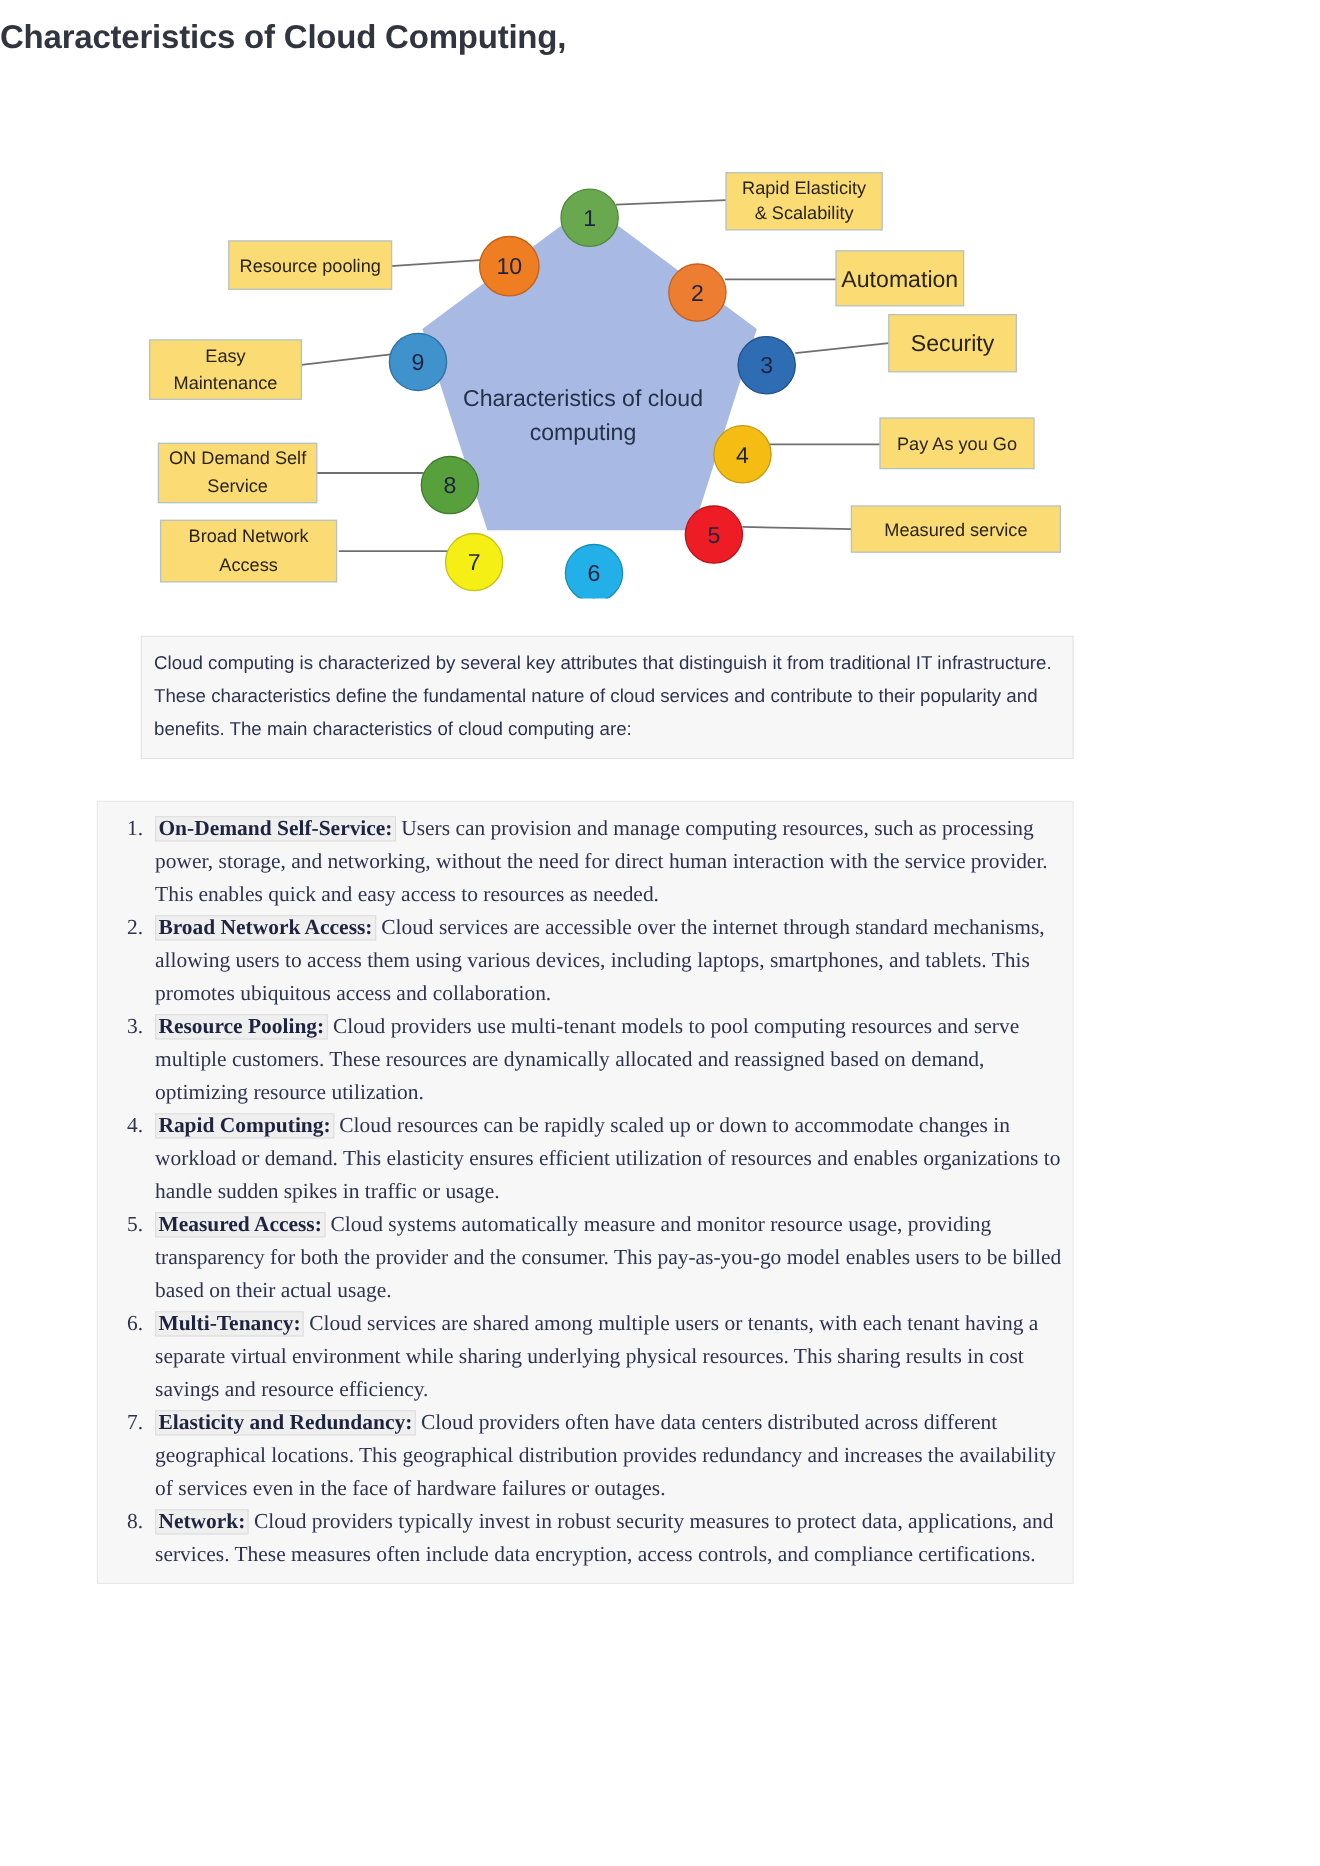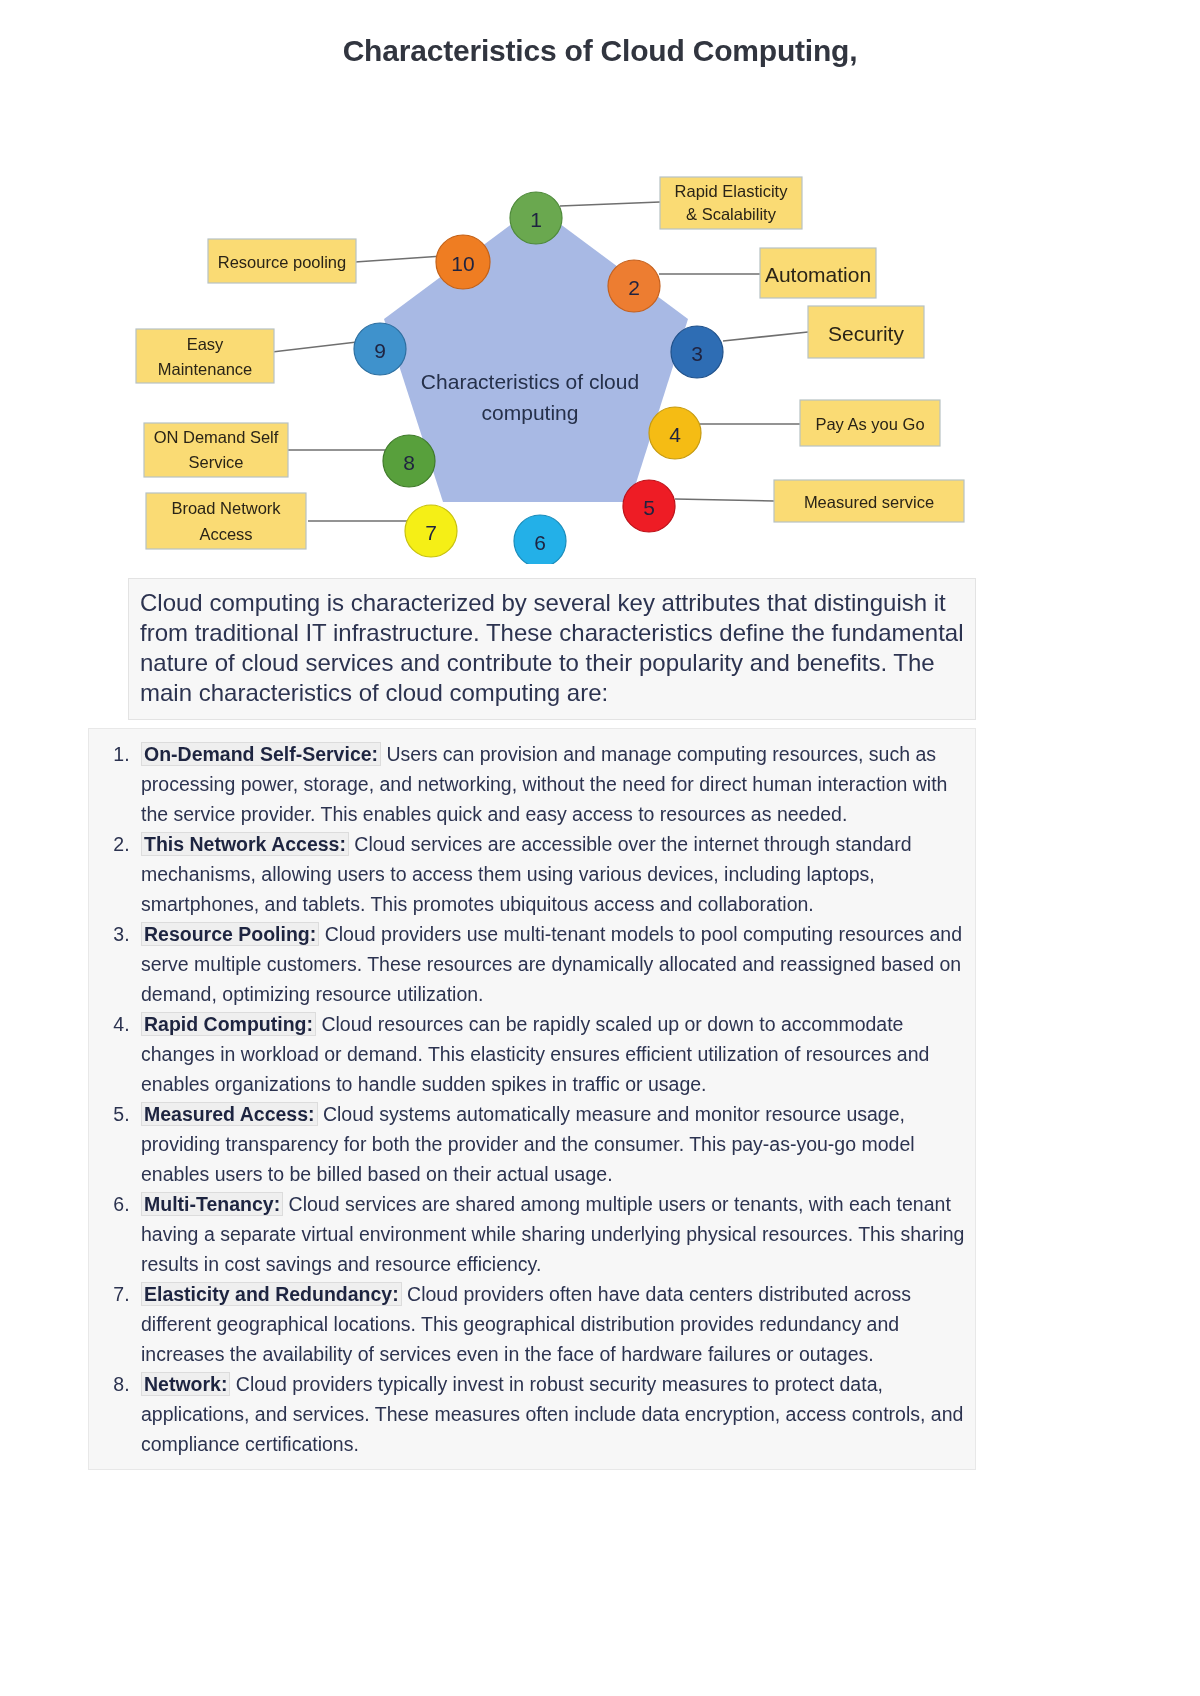--- a/index.html
+++ b/index.html
@@ -11,27 +11,26 @@
     width: 1200px;
     height: 1696px;
     font-family: "Liberation Sans", sans-serif;
     color: #2b3045;
     overflow: hidden;
     position: relative;
   }
 
   
   .page-title {
-    text-align: center;
     font-size: 30px;
     font-weight: bold;
     color: #31353f;
     letter-spacing: -0.2px;
     padding-top: 18px;
-    margin: 16px;
+    margin: 0;
   }
 
   
   .diagram-wrap {
     position: relative;
     width: 1068px;
     height: 480px;
     margin-top: 12px;
   }
   .diagram-svg {
@@ -82,21 +81,21 @@
     left: 128px;
     top: 578px;
     width: 848px;
     background: #f7f7f7;
     border: 1px solid #e3e3e3;
     box-sizing: border-box;
     padding: 9px 10px 11px 11px;
   }
   .intro-box p {
     margin: 0;
-    font-size: 24px;
+    font-size: 17px;
     line-height: 30px;
     color: #2c3350;
     font-family: "Liberation Sans", sans-serif;
   }
 
   
   .list-box {
     position: absolute;
     left: 88px;
     top: 728px;
@@ -109,20 +108,21 @@
   ol.char-list {
     margin: 0;
     padding-left: 46px;
     font-size: 19.5px;
     line-height: 30px;
     color: #2c3350;
   }
   ol.char-list > li {
     margin: 0 0 0 0;
     padding-left: 6px;
+    font-family: Liberation Serif, serif;
   }
   ol.char-list > li::marker {
     color: #2c3350;
   }
   .term {
     font-weight: bold;
     color: #1d2440;
     background: #efefef;
     border: 1px solid #dcdcdc;
     padding: 0 2px;
@@ -251,21 +251,21 @@
   </svg>
 </div>
 
 <div class="intro-box">
   <p>Cloud computing is characterized by several key attributes that distinguish it from traditional IT infrastructure. These characteristics define the fundamental nature of cloud services and contribute to their popularity and benefits. The main characteristics of cloud computing are:</p>
 </div>
 
 <div class="list-box">
   <ol class="char-list">
       <li><span class="term">On-Demand Self-Service:</span><span> Users can provision and manage computing resources, such as processing power, storage, and networking, without the need for direct human interaction with the service provider. This enables quick and easy access to resources as needed.</span></li>
-      <li><span class="term">This Network Access:</span><span> Cloud services are accessible over the internet through standard mechanisms, allowing users to access them using various devices, including laptops, smartphones, and tablets. This promotes ubiquitous access and collaboration.</span></li>
+      <li><span class="term">Broad Network Access:</span><span> Cloud services are accessible over the internet through standard mechanisms, allowing users to access them using various devices, including laptops, smartphones, and tablets. This promotes ubiquitous access and collaboration.</span></li>
       <li><span class="term">Resource Pooling:</span><span> Cloud providers use multi-tenant models to pool computing resources and serve multiple customers. These resources are dynamically allocated and reassigned based on demand, optimizing resource utilization.</span></li>
       <li><span class="term">Rapid Computing:</span><span> Cloud resources can be rapidly scaled up or down to accommodate changes in workload or demand. This elasticity ensures efficient utilization of resources and enables organizations to handle sudden spikes in traffic or usage.</span></li>
       <li><span class="term">Measured Access:</span><span> Cloud systems automatically measure and monitor resource usage, providing transparency for both the provider and the consumer. This pay-as-you-go model enables users to be billed based on their actual usage.</span></li>
       <li><span class="term">Multi-Tenancy:</span><span> Cloud services are shared among multiple users or tenants, with each tenant having a separate virtual environment while sharing underlying physical resources. This sharing results in cost savings and resource efficiency.</span></li>
       <li><span class="term">Elasticity and Redundancy:</span><span> Cloud providers often have data centers distributed across different geographical locations. This geographical distribution provides redundancy and increases the availability of services even in the face of hardware failures or outages.</span></li>
       <li><span class="term">Network:</span><span> Cloud providers typically invest in robust security measures to protect data, applications, and services. These measures often include data encryption, access controls, and compliance certifications.</span></li>
     </ol>
 </div>
 
 </body></html>

